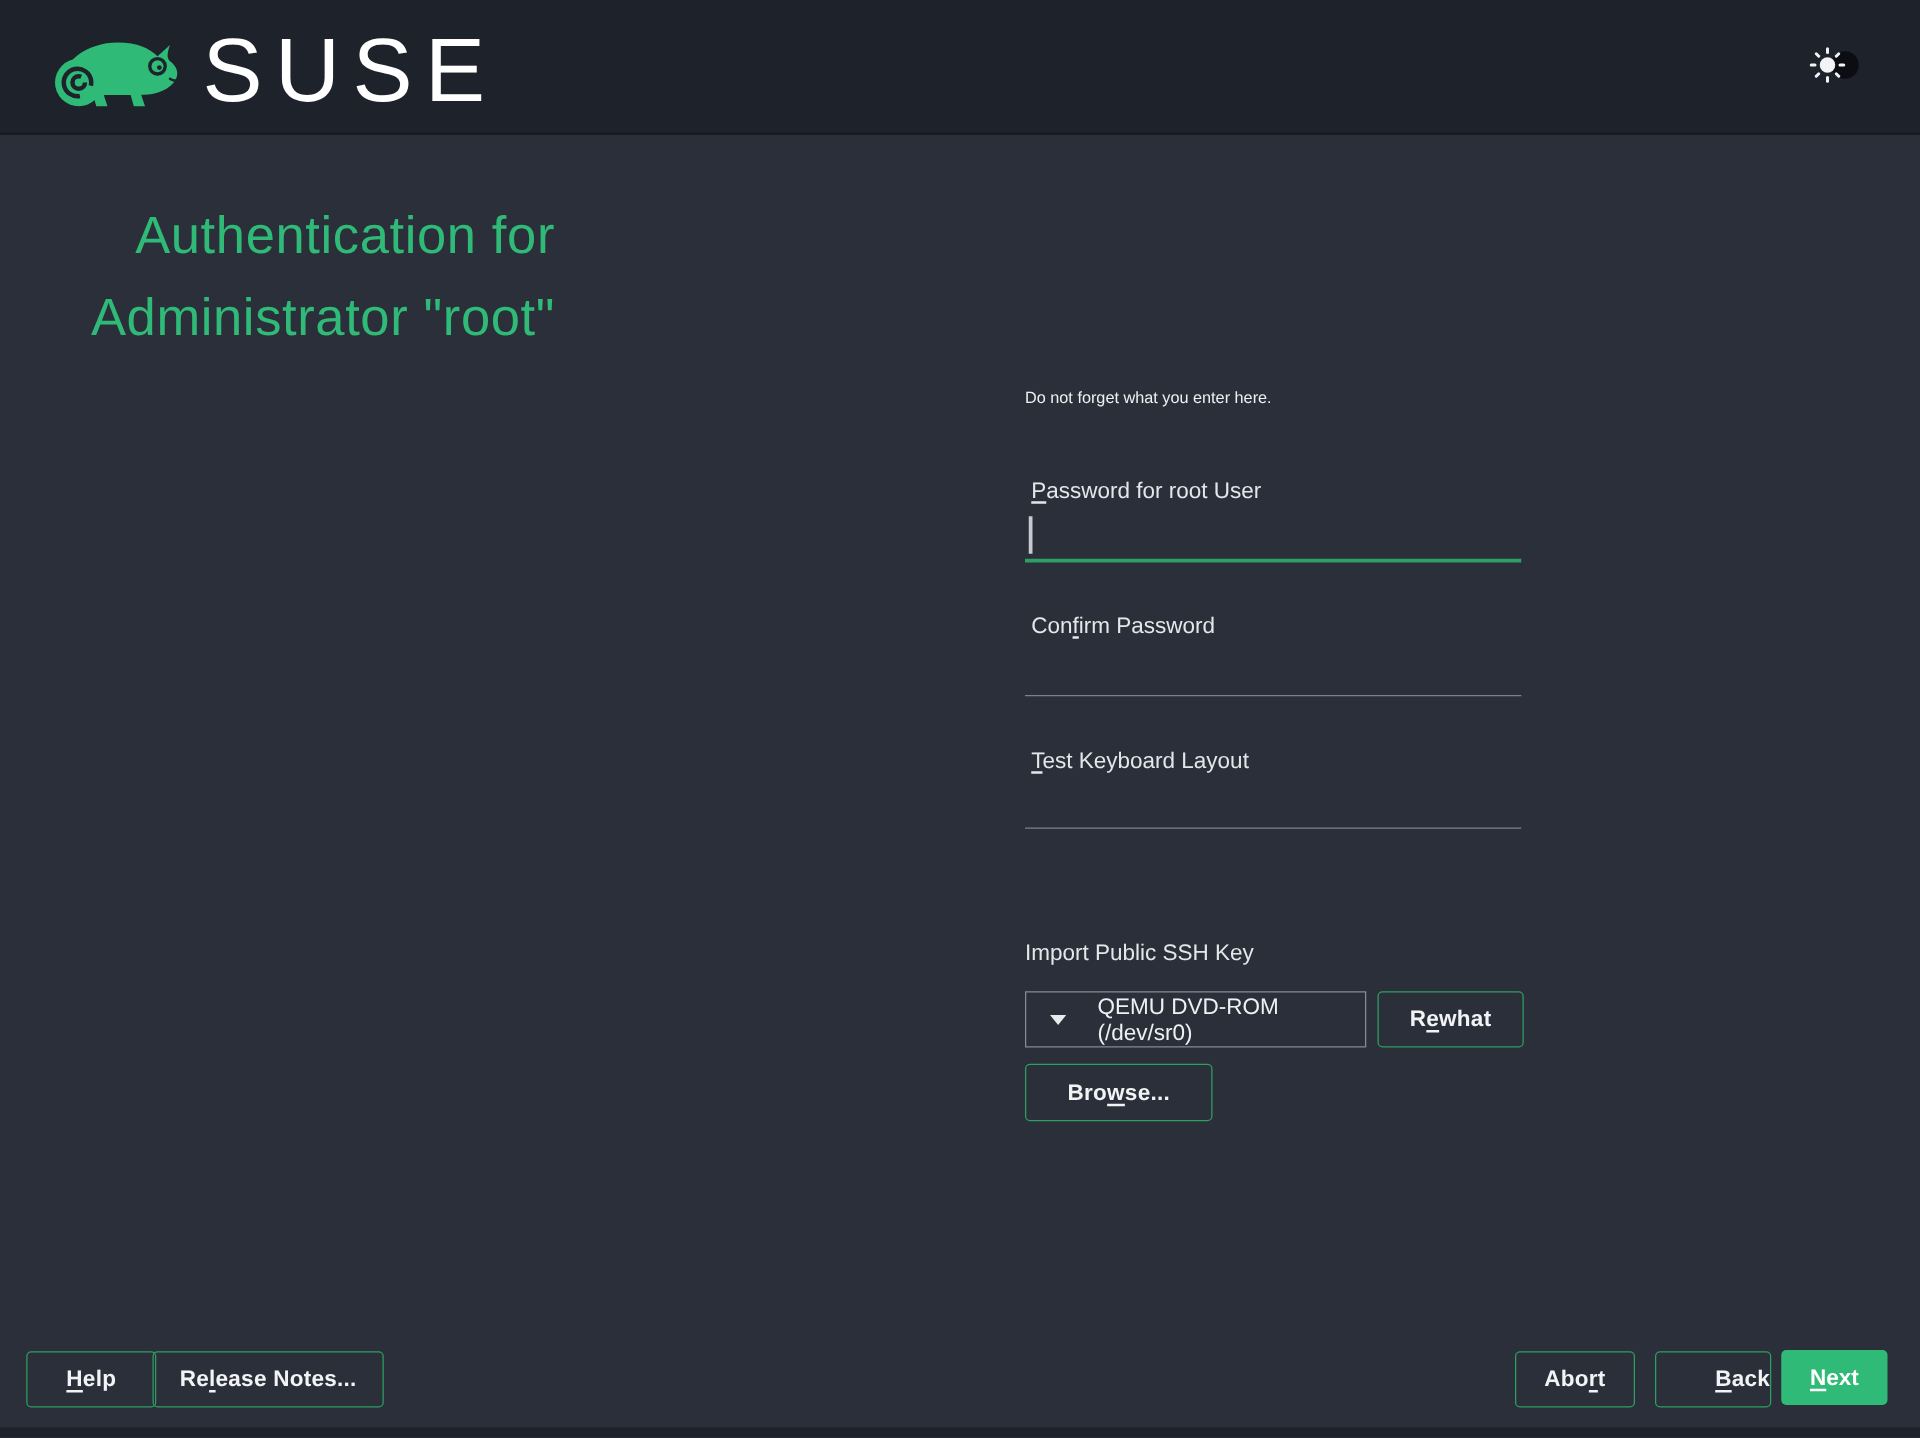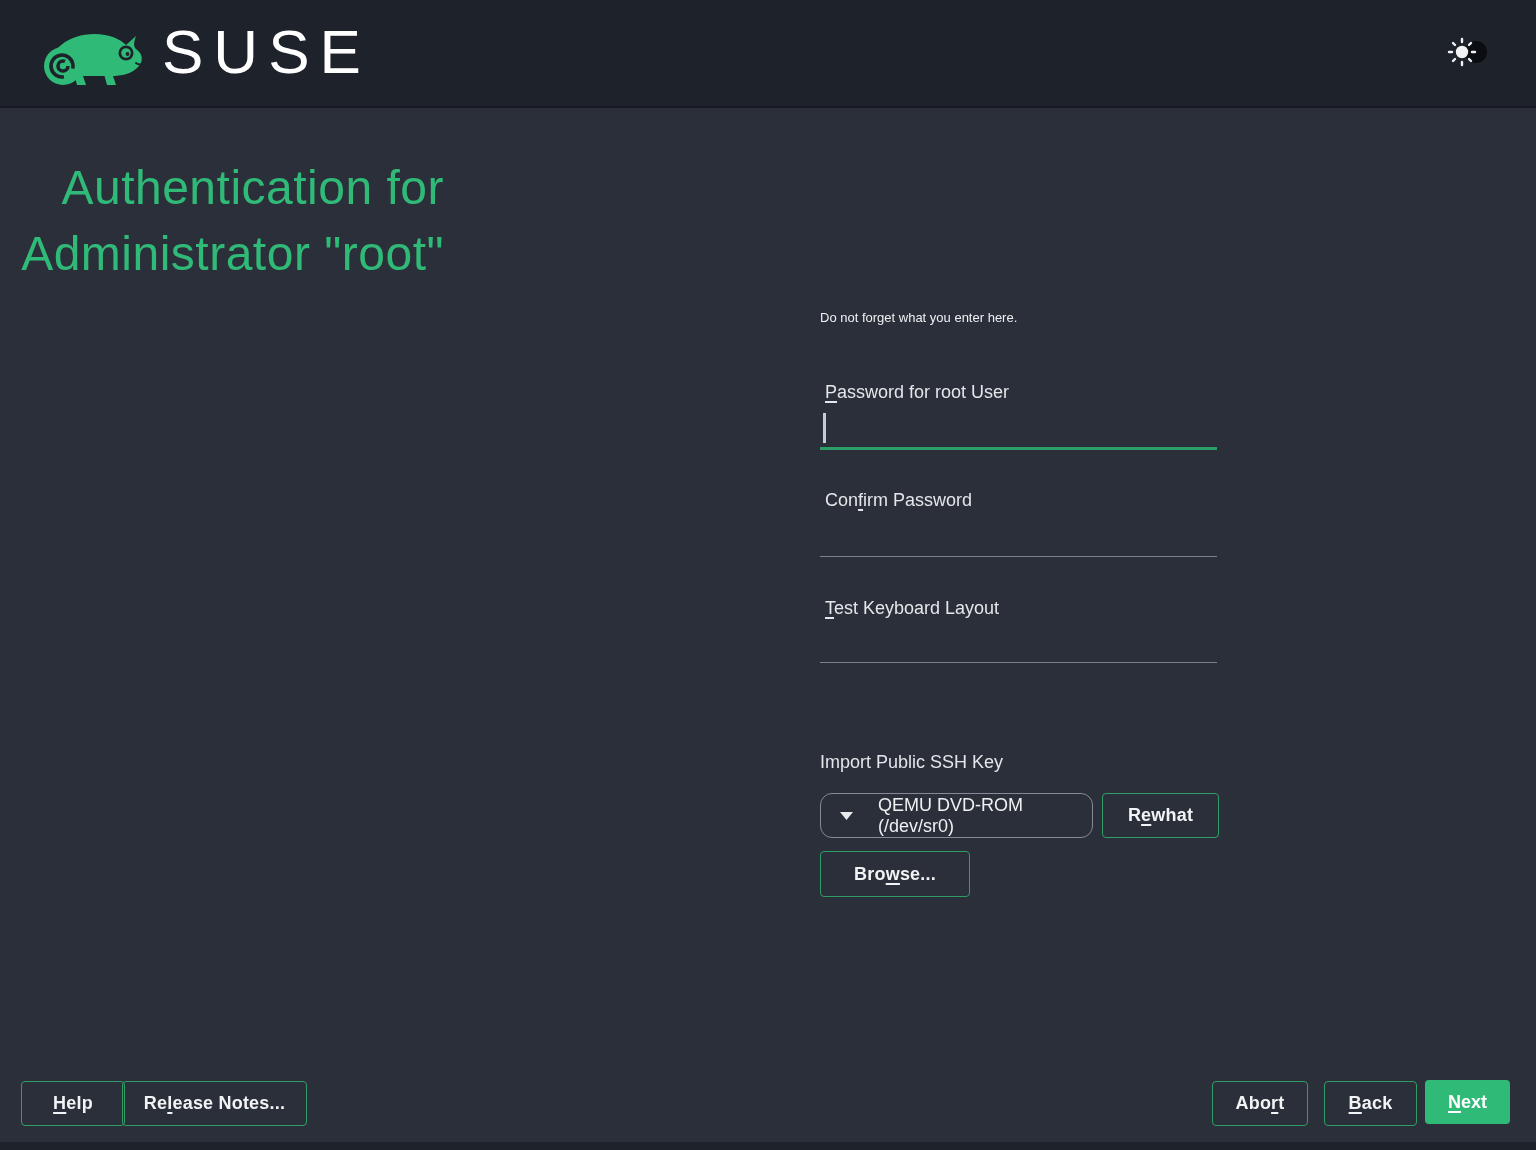--- a/index.html
+++ b/index.html
@@ -9,70 +9,70 @@
   .screen { position:relative; width:1536px; height:1150px; background:#2b2f39; }
 
   
   .header {
     position:absolute; left:0; top:0; width:1536px; height:108px;
     background:#1e222b; border-bottom:2px solid #171a22;
   }
   .chameleon { position:absolute; left:36px; top:22px; }
   .brand-text {
     position:absolute; left:162px; top:16px;
-    font-size:62px; font-weight:400; letter-spacing:10px; color:#ffffff;
+    font-size:72px; font-weight:400; letter-spacing:10px; color:#ffffff;
   }
   .theme-toggle {
     position:absolute; left:1444px; top:30px; width:52px; height:44px;
     display:flex; align-items:center; justify-content:center; cursor:pointer;
   }
 
   
   .title {
     position:absolute; left:20px; top:155px; width:424px;
     text-align:right; color:#30ba78;
-    font-size:48px; line-height:66px; font-weight:400; letter-spacing:0.5px;
+    font-size:42px; line-height:66px; font-weight:400; letter-spacing:0.5px;
   }
   .title span { display:block; }
 
   
   .hint { position:absolute; left:820px; top:310px; font-size:13px; color:#eef0f2; }
 
   .flabel { position:absolute; left:825px; font-size:18px; color:#e4e6e9; }
   .flabel u, .btn u, .next u { text-underline-offset:3px; text-decoration-thickness:1.5px; }
 
   .input-line { position:absolute; left:820px; width:397px; }
   .input-focused { top:406px; height:44px; border-bottom:3px solid #2d9f66; }
   .input-plain-1 { top:513px; height:44px; border-bottom:1px solid #7c818b; }
   .input-plain-2 { top:619px; height:44px; border-bottom:1px solid #7c818b; }
   .caret { position:absolute; left:3px; top:7px; width:3px; height:30px; background:#c7cad0; }
 
   
   .dropdown {
     position:absolute; left:820px; top:793px; width:273px; height:45px;
-    border:1px solid #868a94; border-radius:12px;
+    border:1px solid #868a94; border-radius:0;
     display:flex; align-items:center; padding-left:19px; gap:25px;
     font-size:18px; color:#eef0f2; cursor:pointer; background:transparent;
   }
   .dd-arrow { width:13px; height:9px; flex:0 0 auto; }
 
   .btn {
     position:absolute; border:1.5px solid #2f9e64; border-radius:4px;
     background:transparent; color:#f2f3f5; font-size:18px; font-weight:bold;
     display:flex; align-items:center; justify-content:center;
     font-family:"Liberation Sans", sans-serif; cursor:pointer; letter-spacing:0.2px;
   }
   .btn-refresh { left:1102px; top:793px; width:117px; height:45px; }
   .btn-browse  { left:820px;  top:851px; width:150px; height:46px; }
 
   
   .btn-help    { left:21px;   top:1081px; width:104px;  height:45px; }
   .btn-release { left:122px;  top:1081px; width:185px; height:45px; }
   .btn-abort   { left:1212px; top:1081px; width:96px;  height:45px; }
-  .btn-back    { left:1324px; top:1081px; width:93px;  height:45px; }
+  .btn-back    { left:1324px; top:1081px; width:93px;  height:45px;justify-content:flex-end; }
   .next {
     position:absolute; left:1425px; top:1080px; width:85px; height:44px;
     background:#30ba78; border:none; border-radius:4px;
     color:#ffffff; font-size:18px; font-weight:bold;
     display:flex; align-items:center; justify-content:center;
     font-family:"Liberation Sans", sans-serif; cursor:pointer;
   }
 
   .bottom-strip { position:absolute; left:0; top:1142px; width:1536px; height:8px; background:#1e222b; }
 </style>

